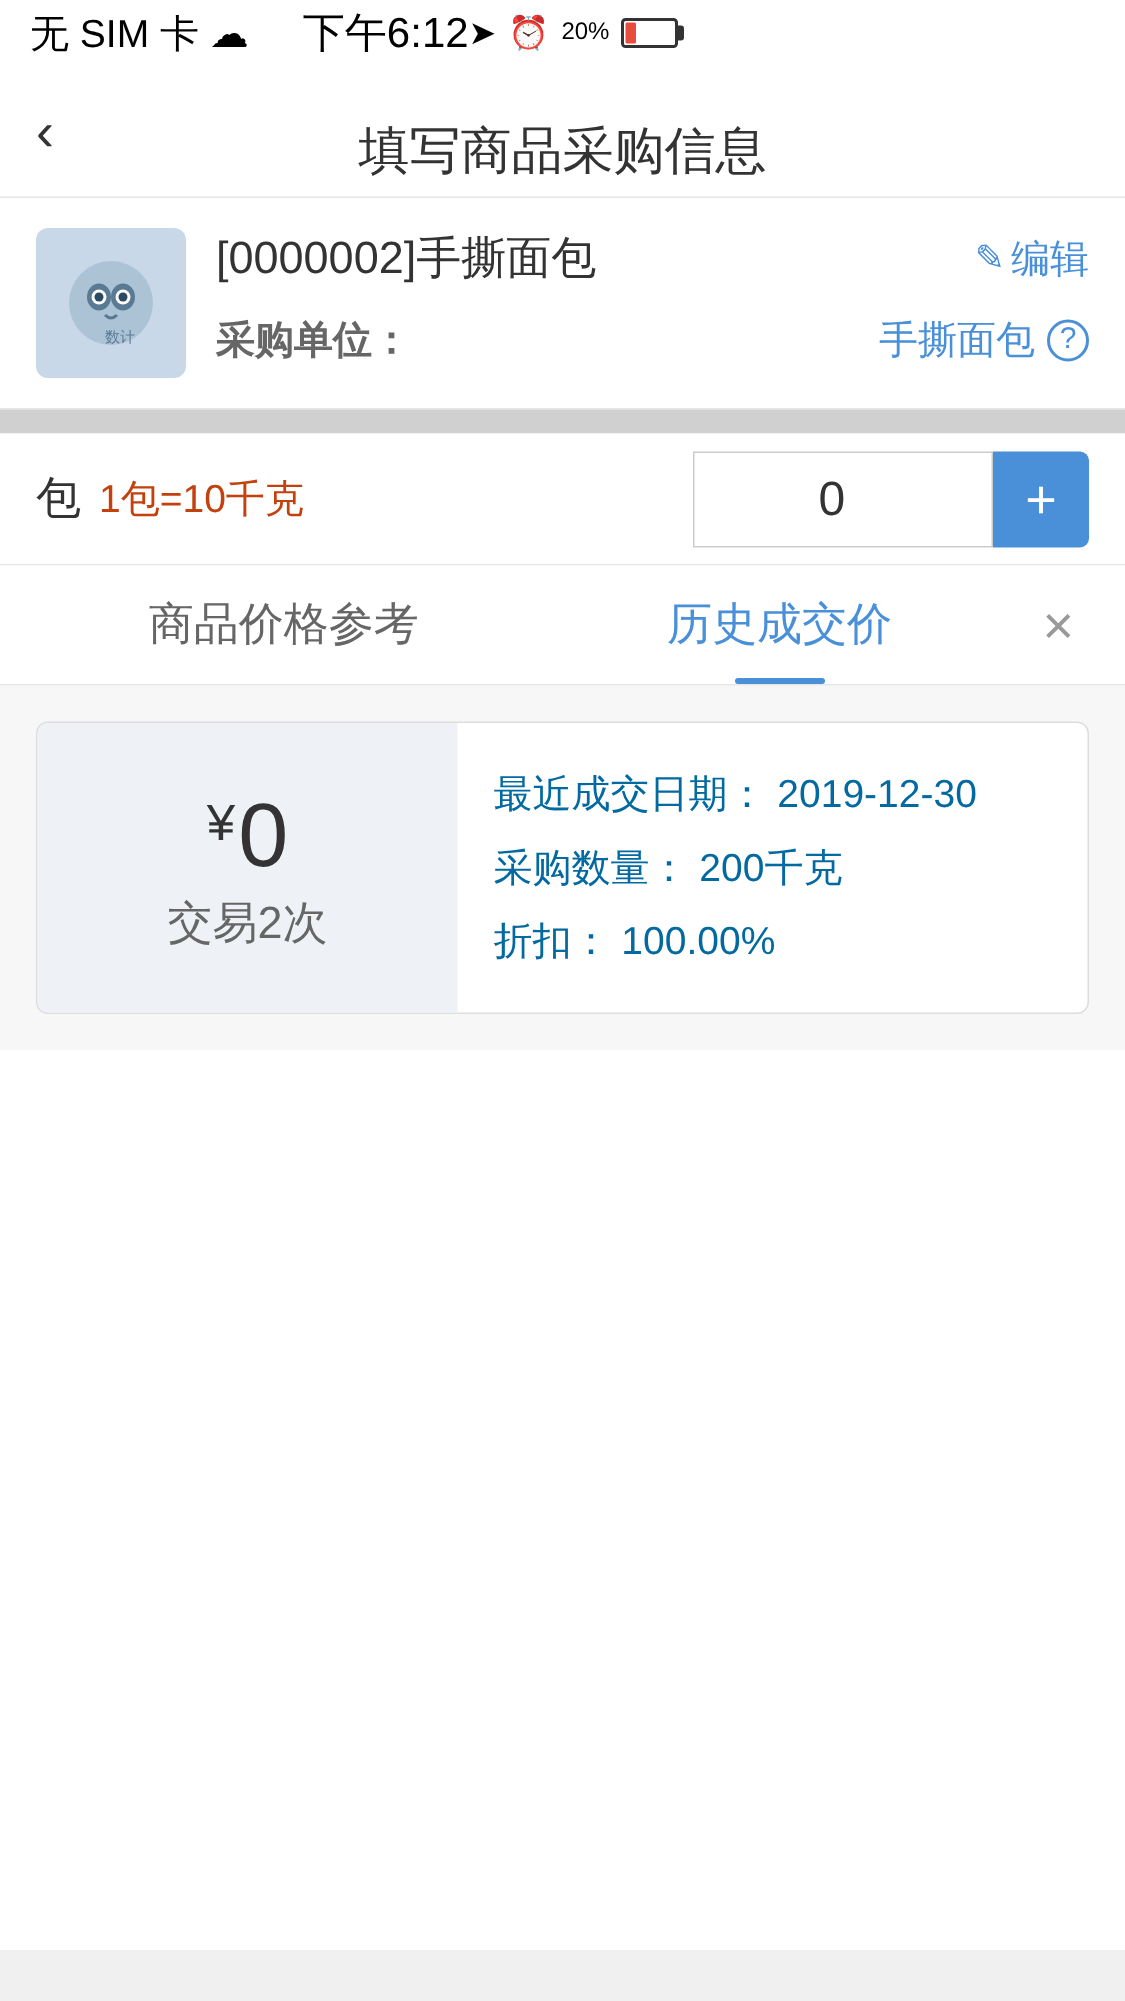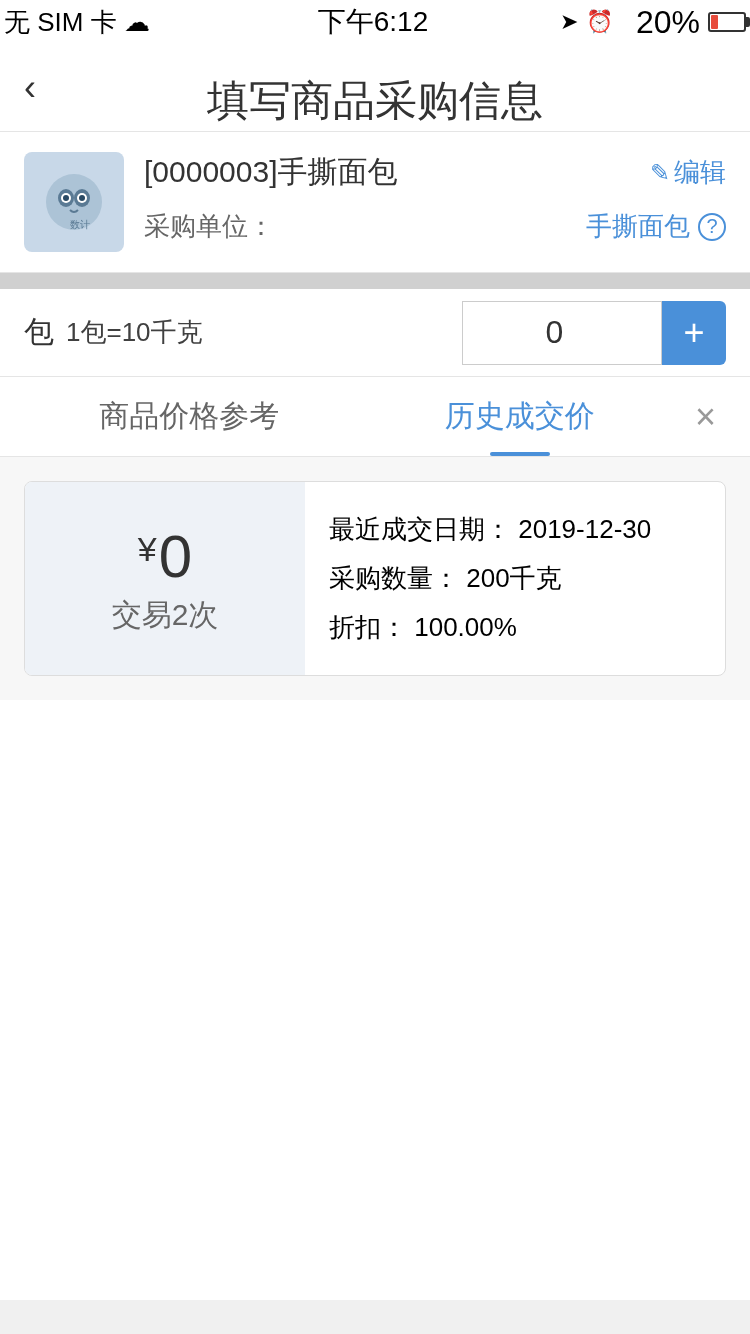--- a/index.html
+++ b/index.html
@@ -11,22 +11,21 @@
       background: #f0f0f0;
       overflow-x: hidden;
     }
 
     
     .status-bar {
       height: 44px;
       background: #fff;
       display: flex;
       align-items: center;
-      justify-content: space-between;
-      padding: 0 4px;
+      padding: 0 20px;
       font-size: 28px;
       font-weight: 500;
     }
     .status-left {
       display: flex;
       align-items: center;
       gap: 8px;
       font-size: 26px;
     }
     .status-center {
@@ -84,21 +83,21 @@
       border-bottom: 1px solid #e5e5e5;
     }
     .nav-back {
       position: absolute;
       left: 24px;
       font-size: 36px;
       color: #333;
       cursor: pointer;
     }
     .nav-title {
-      font-size: 42px;
+      font-size: 34px;
       font-weight: 500;
       color: #333;
       margin-top: 26px;
     }
 
     
     .content-area {
       background: #fff;
       margin-top: 0;
     }
@@ -213,21 +212,21 @@
       align-items: center;
       gap: 12px;
     }
     .unit-label {
       font-size: 30px;
       color: #333;
       font-weight: 500;
     }
     .unit-conversion {
       font-size: 26px;
-      color: #404040;
+      color: #c2410c;
     }
     .quantity-input-group {
       display: flex;
       align-items: center;
       gap: 0;
     }
     .quantity-input {
       width: 200px;
       height: 64px;
       border: 1px solid #ccc;
@@ -336,42 +335,42 @@
     .price-card-right {
       flex: 1;
       padding: 30px 24px;
       display: flex;
       flex-direction: column;
       justify-content: center;
       gap: 14px;
     }
     .price-detail-row {
       font-size: 26px;
-      color: #000000;
+      color: #0369a1;
     }
 
     
     .bottom-area {
       background: #fff;
       flex: 1;
       min-height: 600px;
     }
   </style>
 </head>
 <body>
 
 <div class="status-bar">
   <div class="status-left">
     <span>无 SIM 卡 ☁</span>
   </div>
   <div class="status-center">下午6:12</div>
   <div class="status-right">
     <span style="font-size:22px;">➤</span>
     <span style="font-size:22px;">⏰</span>
-    <span style="font-size:32px;margin-left:14px;">20%</span>
+    <span style="font-size:16px;">20%</span>
     <span class="battery-icon">
       <span class="battery-body">
           <span class="battery-fill"></span>
         </span>
     </span>
   </div>
 </div>
 
 <div class="nav-bar">
   <span class="nav-back">‹</span>
@@ -391,28 +390,28 @@
           <circle cx="38" cy="26" r="5" fill="#fff"></circle>
           <circle cx="22" cy="26" r="3" fill="#2a4a64"></circle>
           <circle cx="38" cy="26" r="3" fill="#2a4a64"></circle>
           <path d="M26 38 Q30 42 34 38" stroke="#5a7a94" stroke-width="2" fill="none"></path>
           <text x="26" y="56" font-size="10" fill="#5a7a94" font-family="sans-serif">数计</text>
         </svg>
       </div>
     </div>
     <div class="product-details">
       <div class="product-name-row">
-        <span class="product-name">[0000003]手撕面包</span>
+        <span class="product-name">[0000002]手撕面包</span>
         <span class="edit-btn">
           <span style="font-size:24px;">✎</span>
           <span>编辑</span>
         </span>
       </div>
       <div class="purchase-unit-row">
-        <div style="display:flex;align-items:center;gap:8px;">
+        <div style="display:flex;align-items:center;gap:8px;font-weight:bold;">
           <span class="purchase-unit-label">采购单位：</span>
         </div>
         <div class="price-ref">
           <span>手撕面包</span>
           <span class="price-ref-circle">?</span>
         </div>
       </div>
     </div>
   </div>
 

